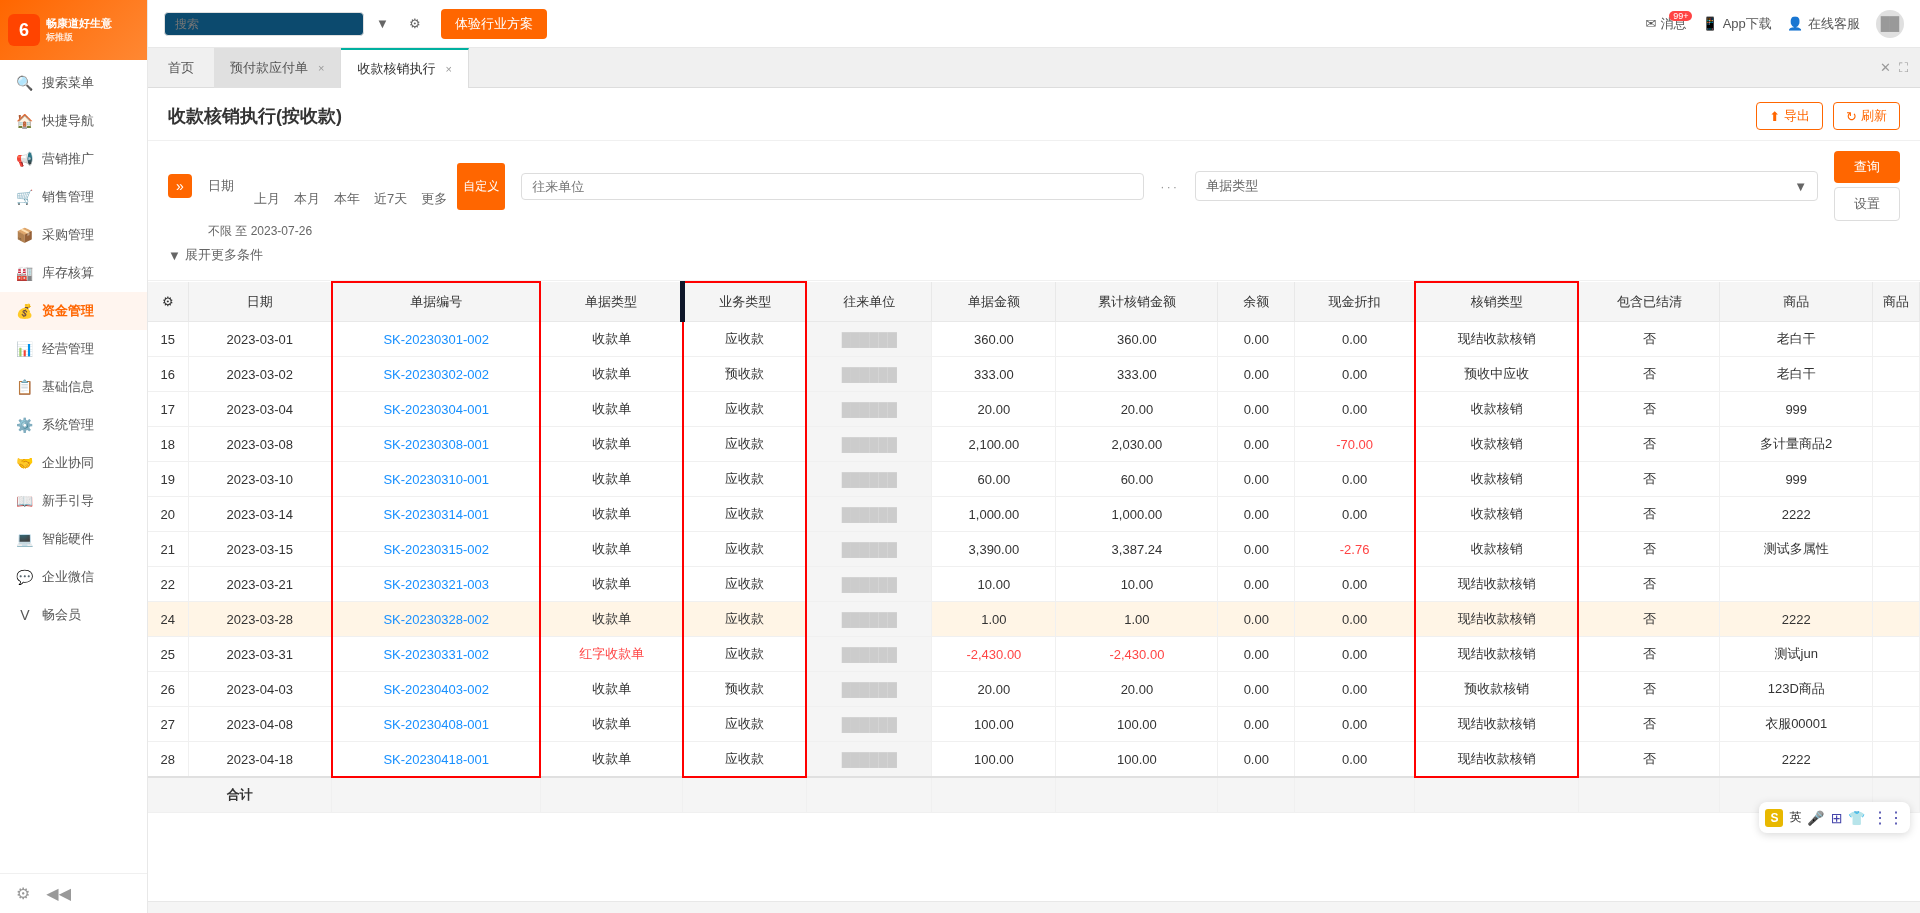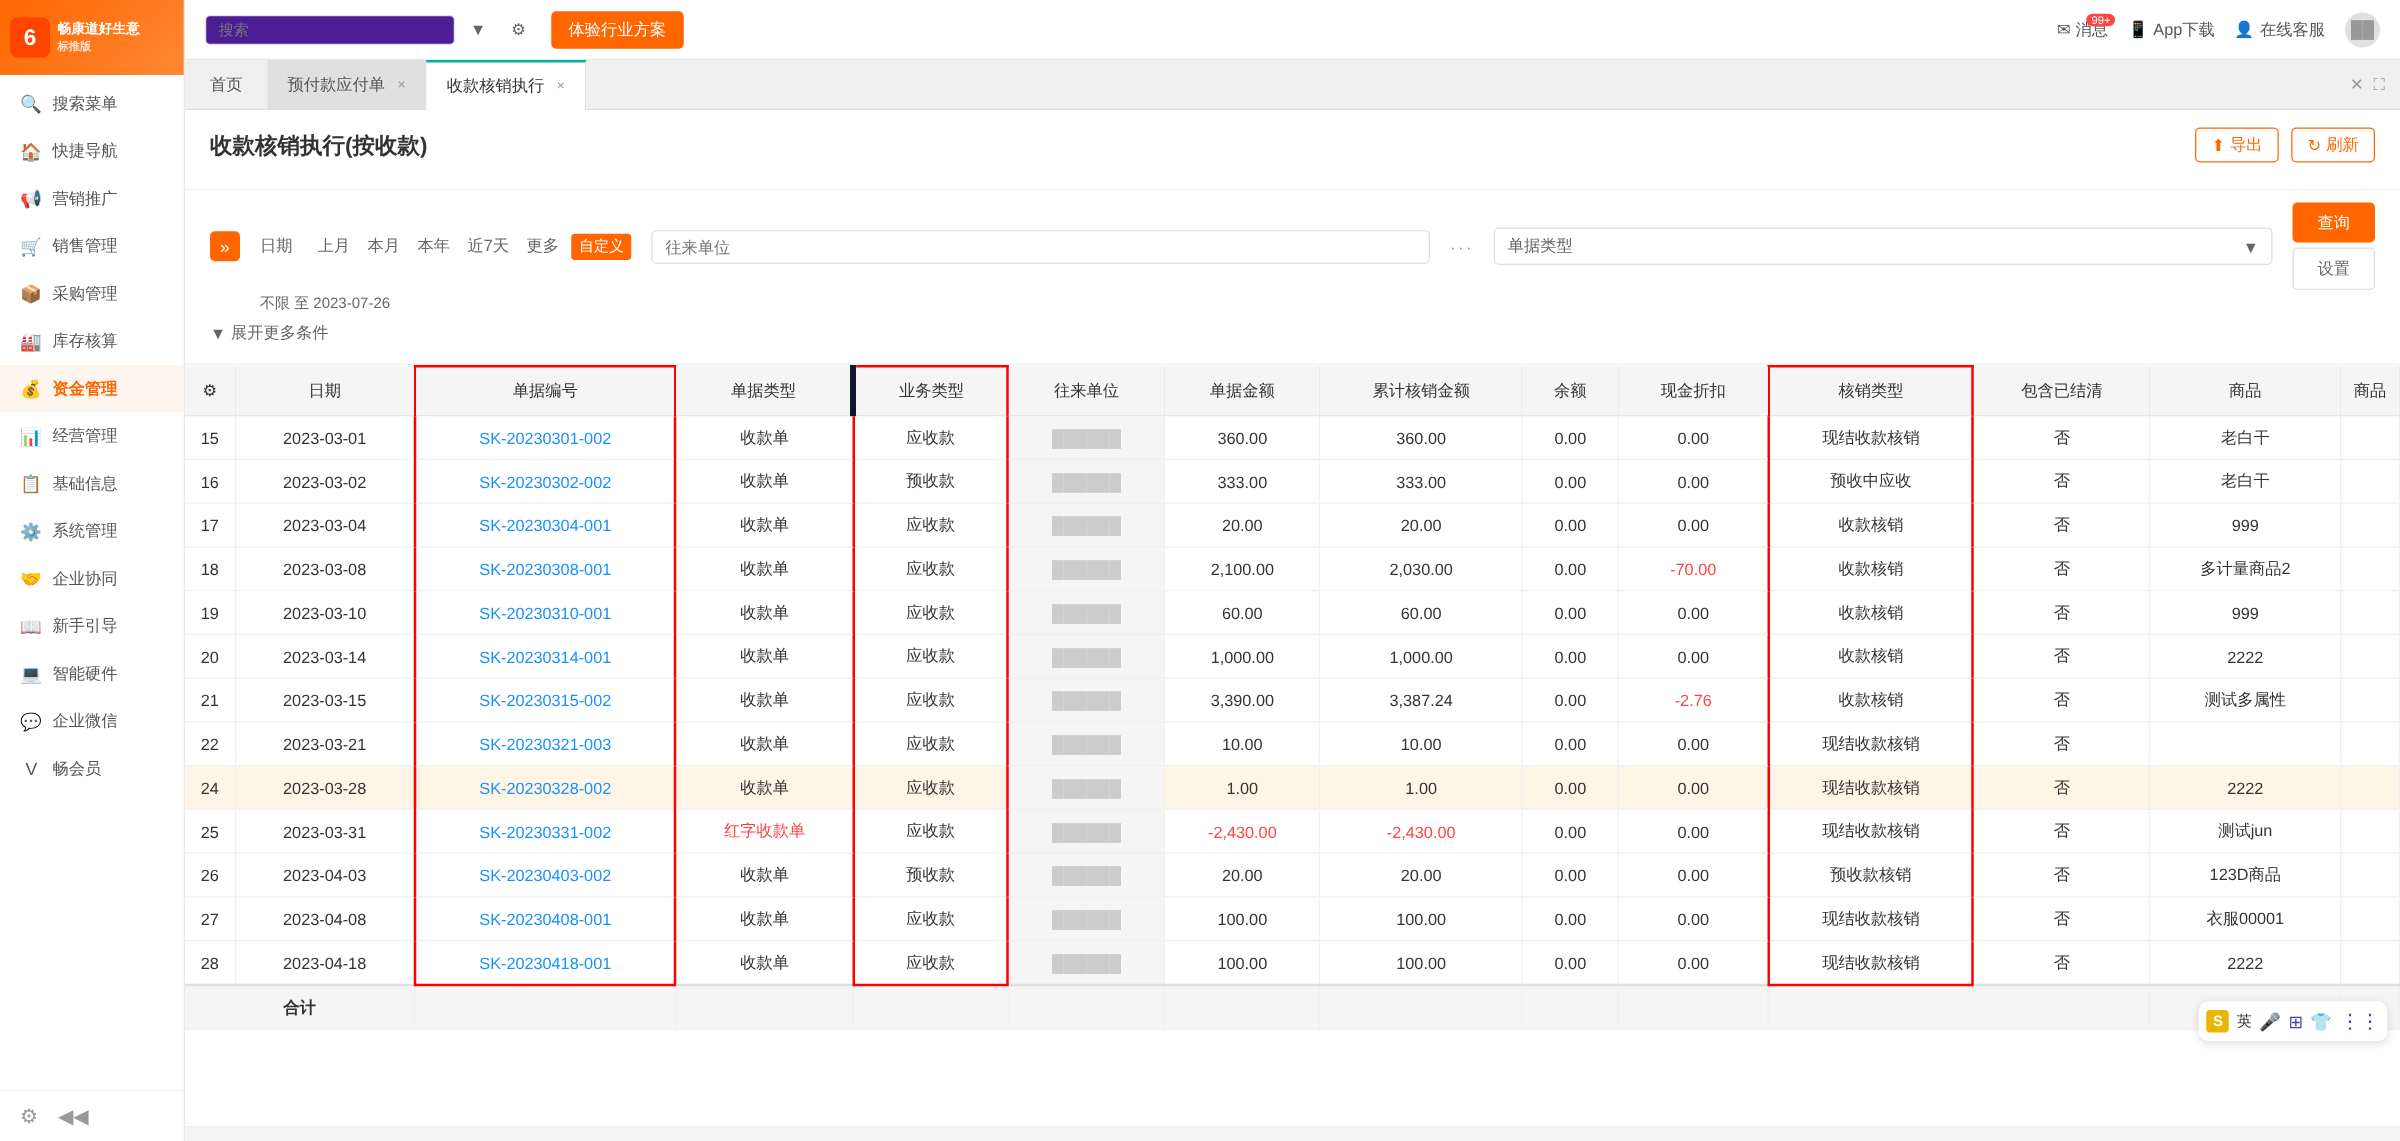--- a/index.html
+++ b/index.html
@@ -56,21 +56,21 @@
     .topbar {
       height: 48px;
       background: #fff;
       border-bottom: 1px solid #e8e8e8;
       display: flex; align-items: center;
       padding: 0 16px;
       gap: 12px;
     }
     .topbar-search {
       flex: 1; max-width: 200px;
-      background: #4c1d95; border-radius: 4px;
+      background: #0c4a6e; border-radius: 4px;
       border: 1px solid #e0e0e0;
       padding: 4px 10px; color: #999; font-size: 12px;
     }
     .topbar-dropdown { display: flex; align-items: center; gap: 4px; color: #666; font-size: 13px; cursor: pointer; }
     .topbar-gear { width: 28px; height: 28px; display: flex; align-items: center; justify-content: center; color: #666; cursor: pointer; }
     .topbar-solution-btn {
       background: #ff6600; color: white; border: none;
       padding: 6px 14px; border-radius: 4px; cursor: pointer; font-size: 13px;
     }
     .topbar-right { margin-left: auto; display: flex; align-items: center; gap: 16px; color: #555; }
@@ -95,21 +95,21 @@
       background: #e8e8e8;
     }
     .tab-item.active { background: #fff; color: #333; border-bottom: none; }
     .tab-home { padding: 0 20px; font-size: 13px; color: #555; cursor: pointer; }
     .tab-close { font-size: 11px; color: #999; margin-left: 4px; cursor: pointer; }
     .tabbar-actions { margin-left: auto; display: flex; align-items: center; padding-right: 12px; gap: 8px; }
 
     
     .content { flex: 1; overflow: hidden; display: flex; flex-direction: column; background: #fff; }
     .content-header {
-      padding: 14px 20px 21px;
+      padding: 14px 20px 10px;
       border-bottom: 1px solid #f0f0f0;
       display: flex; align-items: center; justify-content: space-between;
     }
     .content-title { font-size: 18px; font-weight: bold; color: #333; }
     .content-header-actions { display: flex; gap: 10px; }
     .btn-export { display: flex; align-items: center; gap: 4px; color: #ff6600; border: 1px solid #ff6600; border-radius: 4px; padding: 4px 12px; cursor: pointer; font-size: 13px; background: white; }
     .btn-refresh { display: flex; align-items: center; gap: 4px; color: #ff6600; border: 1px solid #ff6600; border-radius: 4px; padding: 4px 12px; cursor: pointer; font-size: 13px; background: white; }
 
     
     .filter-bar {
@@ -122,21 +122,21 @@
       width: 24px; height: 24px;
       background: #ff6600; color: white;
       border-radius: 4px; display: flex; align-items: center; justify-content: center;
       cursor: pointer; font-size: 14px;
     }
     .filter-label { color: #666; font-size: 13px; white-space: nowrap; }
     .filter-date-options { display: flex; gap: 6px; align-items: flex-end; }
     .filter-date-btn { color: #666; cursor: pointer; font-size: 13px; padding: 2px 4px; }
     .filter-date-custom {
       background: #ff6600; color: white; border-radius: 3px;
-      padding: 2px 6px; font-size: 12px; cursor: pointer;
+      padding: 15px 6px; font-size: 12px; cursor: pointer;
     }
     .filter-input {
       border: 1px solid #ddd; border-radius: 4px;
       padding: 5px 10px; min-width: 200px; color: #999;
       font-size: 13px;
     }
     .filter-dots { color: #999; letter-spacing: 2px; }
     .filter-select {
       border: 1px solid #ddd; border-radius: 4px;
       padding: 5px 10px; min-width: 200px; color: #666;

